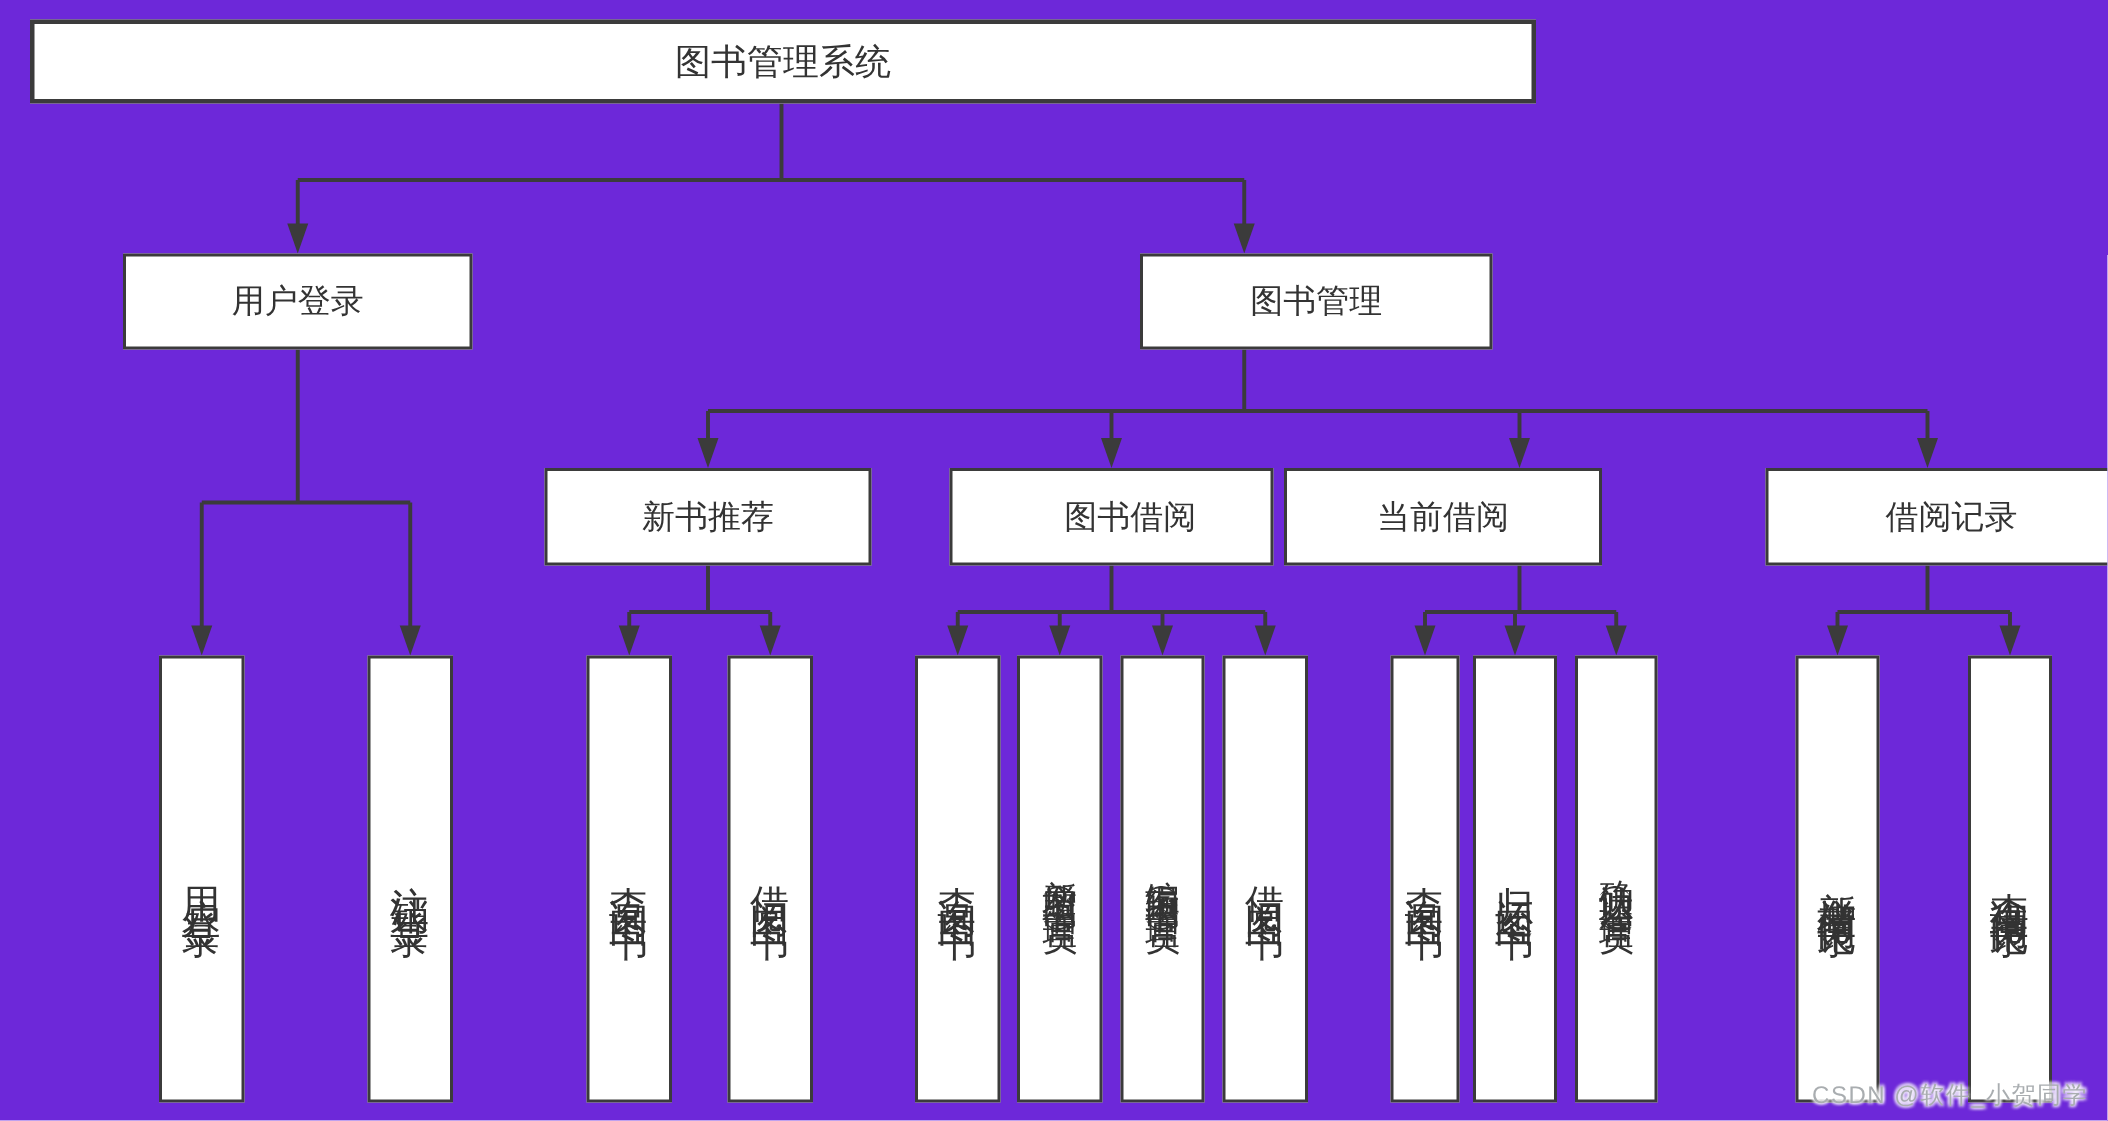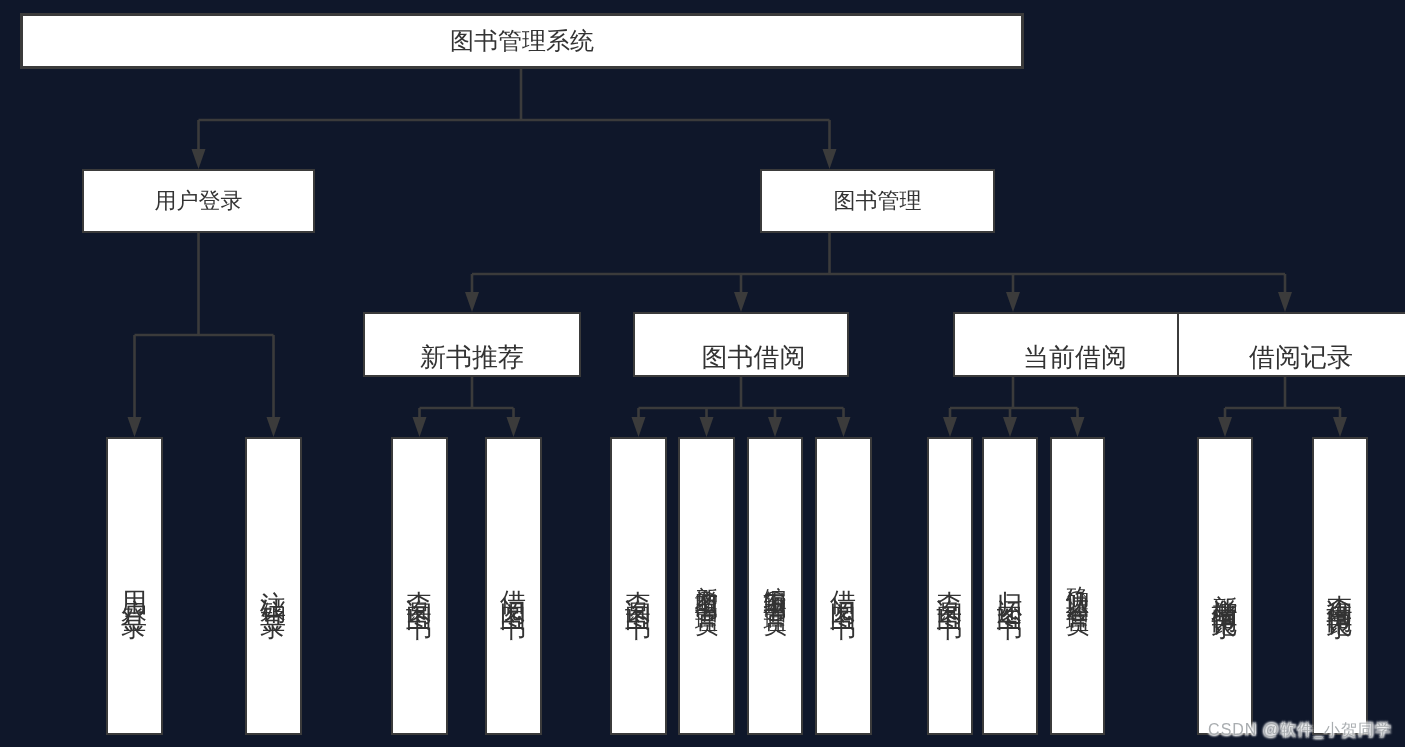--- a/index.html
+++ b/index.html
@@ -2,21 +2,21 @@
 <html><head>
 <meta charset="utf-8">
 <style>
   html, body { margin: 0; padding: 0; background: #ffffff; }
   body { font-family: "Liberation Sans", "DejaVu Sans", sans-serif; }
 
   #canvas {
     position: relative;
     width: 1405px;
     height: 747px;
-    background: #0f172a;
+    background: #6d28d9;
     overflow: hidden;
   }
 
   #connectors {
     position: absolute;
     left: 0; top: 0;
     width: 1405px; height: 747px;
     pointer-events: none;
   }
 
@@ -26,21 +26,21 @@
     background: #ffffff;
     border: 3px solid #3b3b3b;
     display: flex;
     align-items: center;
     justify-content: center;
     color: #333333;
   }
 
   .node-root  { top: 13px;  height: 56px; font-size: 24px; }
   .node-l2    { top: 169px; height: 64px; font-size: 22px; border-width: 2.5px; }
-  .node-l3    { top: 312px; height: 65px; font-size: 26px; border-width: 2.5px; align-items: flex-end; }
+  .node-l3    { top: 312px; height: 65px; font-size: 22px; border-width: 2.5px; }
 
   .leaf {
     top: 437px;
     height: 298px;
     border-width: 2.5px;
   }
   .leaf-label {
     writing-mode: vertical-lr;
     text-orientation: mixed;
     font-size: 26px;
@@ -123,21 +123,21 @@
   <div class="node node-l2" style="left:712px; width:235px;margin-left:48px;">
     <span class="label">图书管理</span>
   </div>
 
   <div class="node node-l3" style="left:363px; width:218px;">
     <span class="label">新书推荐</span>
   </div>
   <div class="node node-l3" style="left:633px; width:216px;padding-left:25px;">
     <span class="label">图书借阅</span>
   </div>
-  <div class="node node-l3" style="left:953px; width:244px;">
+  <div class="node node-l3" style="left:856px; width:212px;">
     <span class="label">当前借阅</span>
   </div>
   <div class="node node-l3" style="left:1177px; width:248px;">
     <span class="label">借阅记录</span>
   </div>
 
   <div class="node leaf" style="left:106px; width:57px;">
     <span class="leaf-label len4">用户登录</span>
   </div>
   <div class="node leaf" style="left:245px; width:57px;">

